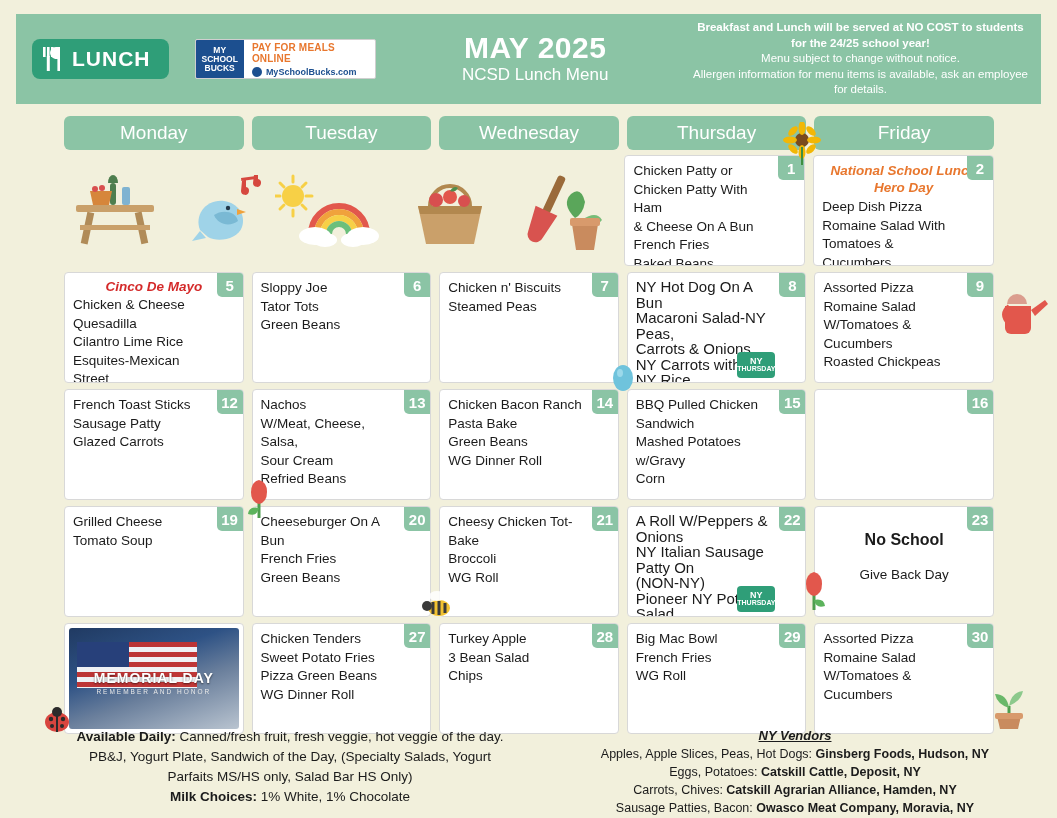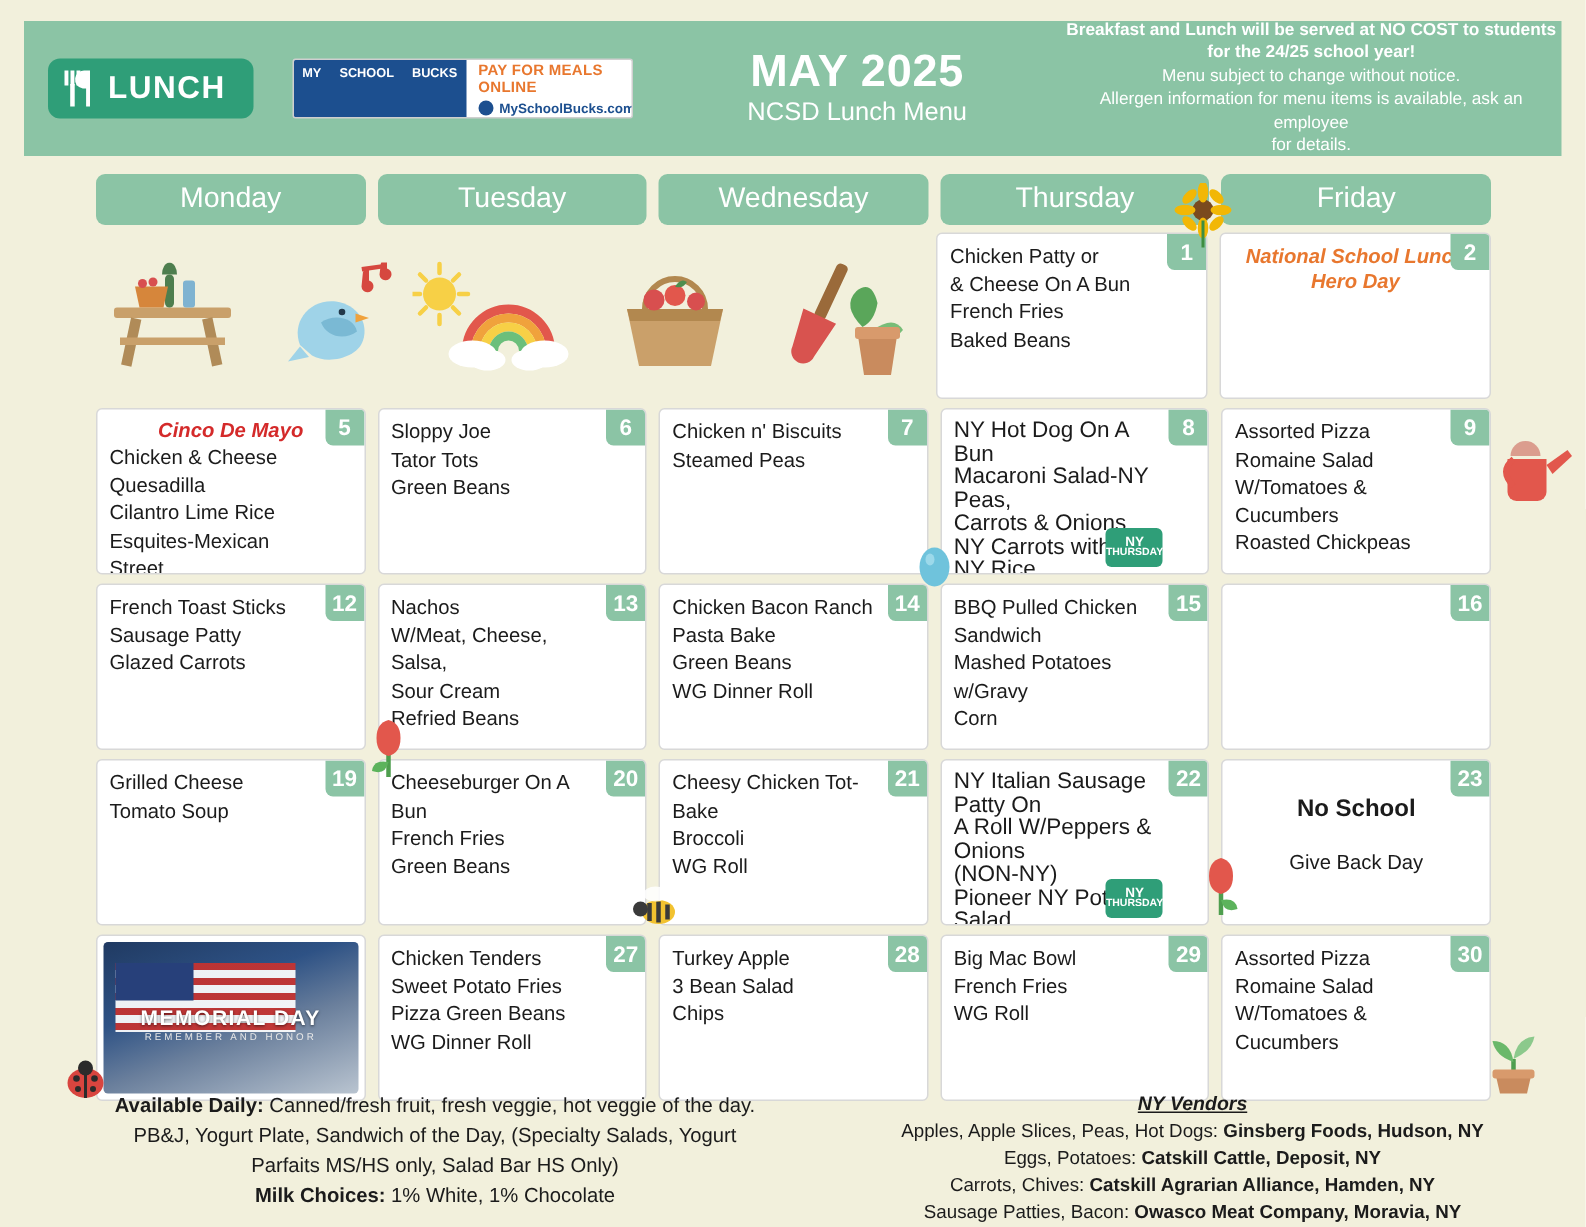--- a/index.html
+++ b/index.html
@@ -38,21 +38,21 @@
     border:1px solid #cfcfcf;
     background:#ffffff;
     height:38px;
     border-radius:2px;
     overflow:hidden;
   }
   .msb-left{
     background:#1c4f8f;color:#fff;
     font-size:8.5px;font-weight:bold;line-height:9px;
     padding:4px 6px;text-align:center;
-    display:flex;flex-direction:row;justify-content:center;gap:12px;
+    display:flex;flex-direction:column;justify-content:center;
   }
   .msb-right{
     padding:4px 8px;display:flex;flex-direction:column;justify-content:center;gap:3px;
   }
   .msb-r1{color:#e8772e;font-size:10px;font-weight:bold;letter-spacing:.2px;}
   .msb-r2{color:#1c4f8f;font-size:9px;font-weight:bold;display:flex;align-items:center;gap:4px;}
   .msb-dot{width:10px;height:10px;border-radius:50%;background:#1c4f8f;display:inline-block;}
 
   .title-block{
     margin-left:40px;text-align:center;color:#ffffff;
@@ -266,28 +266,34 @@
   <div class="grid">
 
     <div class="row">
       <div class="cell empty"></div>
       <div class="cell empty"></div>
       <div class="cell empty"></div>
       <div class="cell">
         <div class="daynum">1</div>
         <div class="items">
           <div>Chicken Patty or</div>
+          <div>Chicken Patty With Ham</div>
           <div>&amp; Cheese On A Bun</div>
           <div>French Fries</div>
           <div>Baked Beans</div>
         </div>
       </div>
       <div class="cell">
         <div class="daynum">2</div>
         <div class="special-title">National School Lunch Hero Day</div>
+        <div class="items">
+          <div>Deep Dish Pizza</div>
+          <div>Romaine Salad With</div>
+          <div>Tomatoes &amp; Cucumbers</div>
+        </div>
       </div>
     </div>
 
     <div class="row">
       <div class="cell">
         <div class="daynum">5</div>
         <div class="cinco">Cinco De Mayo</div>
         <div class="items">
           <div>Chicken &amp; Cheese</div>
           <div>Quesadilla</div>
@@ -401,22 +407,22 @@
         <div class="items">
           <div>Cheesy Chicken Tot-</div>
           <div>Bake</div>
           <div> Broccoli</div>
           <div>WG Roll</div>
         </div>
       </div>
       <div class="cell">
         <div class="daynum">22</div>
         <div class="items small">
+          <div>A Roll W/Peppers &amp; Onions</div>
           <div>NY Italian Sausage Patty On</div>
-          <div>A Roll W/Peppers &amp; Onions</div>
           <div>(NON-NY)</div>
           <div>Pioneer NY Potato Salad</div>
           <div>NY Garden Salad</div>
 
         </div>
         <div class="ny-badge">
           <span class="ny-big">NY</span>
           <span>THURSDAY</span>
         </div>
       </div>

